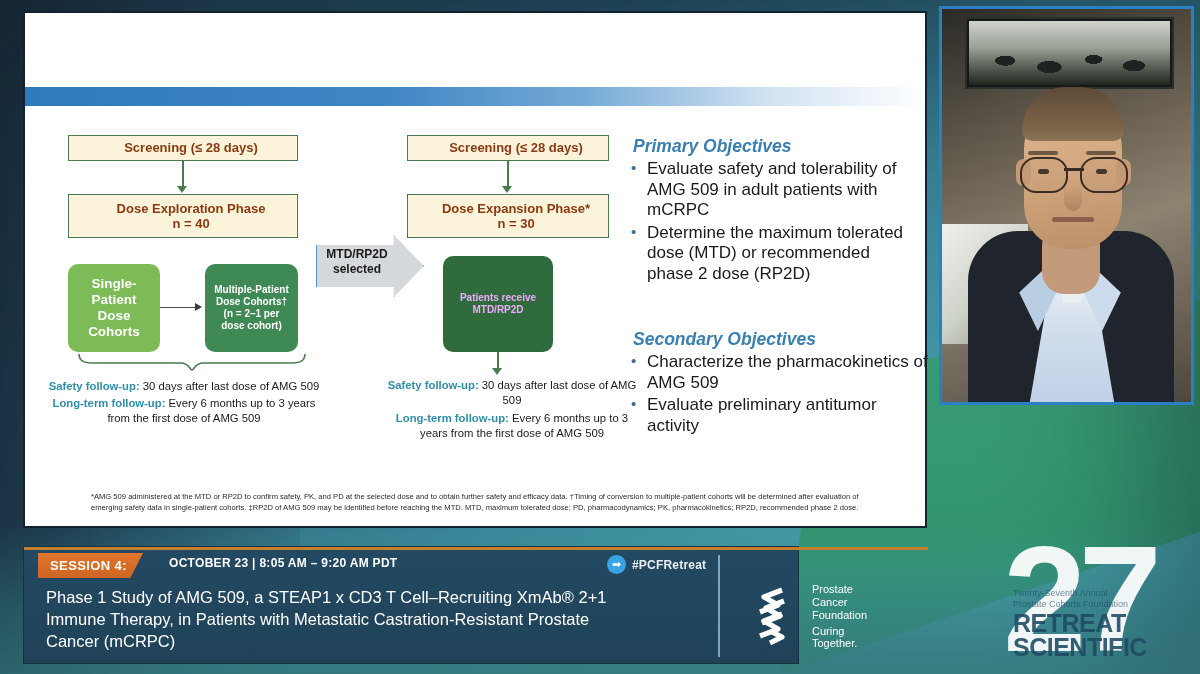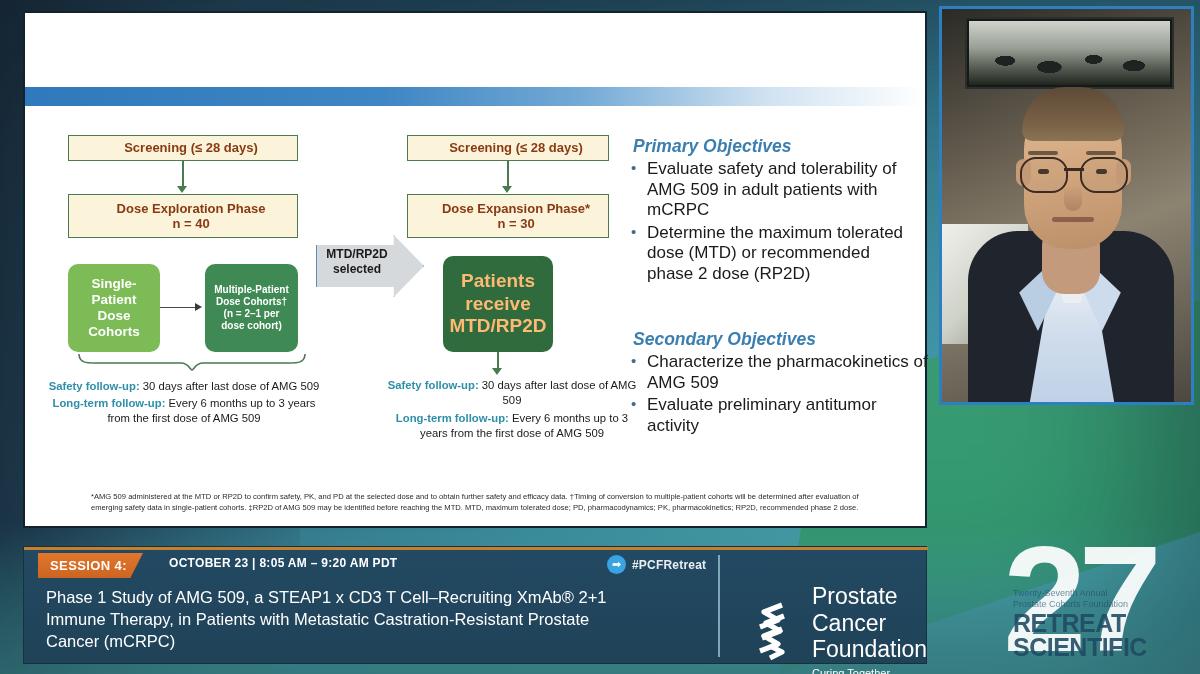--- a/index.html
+++ b/index.html
@@ -31,21 +31,21 @@
 
   
   .fbox{position:absolute;box-sizing:border-box;text-align:center;
     font-weight:bold;line-height:1.18;}
   .cream{background:#fbf4db;border:1.5px solid #4a7a4e;color:#8a3a12;font-size:13px;
     display:flex;align-items:center;justify-content:center;padding-left:16px;}
   .greenlight{background:#7cbb55;color:#ffffff;border-radius:10px;font-size:13.5px;
     display:flex;align-items:center;justify-content:center;}
   .greenmid{background:#3f8a54;color:#ffffff;border-radius:10px;font-size:10px;
     display:flex;align-items:center;justify-content:center;}
-  .greendark{background:#2f6b3c;color:#fdba74;border-radius:10px;font-size:19px;
+  .greendark{background:#2f6b3c;color:#f0abfc;border-radius:10px;font-size:10px;
     display:flex;align-items:center;justify-content:center;}
 
   .vline{position:absolute;width:1.6px;background:#4a7a4e;}
   .vtri{position:absolute;width:0;height:0;border-left:5px solid transparent;
     border-right:5px solid transparent;border-top:7px solid #4a7a4e;}
   .hline{position:absolute;height:1.4px;background:#4a4a4a;}
   .htri{position:absolute;width:0;height:0;border-top:4.5px solid transparent;
     border-bottom:4.5px solid transparent;border-left:7px solid #3a3a3a;}
 
   
@@ -114,21 +114,21 @@
     border-radius:16px;background:rgba(180,150,120,.16);}
   .v-glass .lensL{left:2px;} .v-glass .lensR{right:2px;}
   .v-glass .bridge{position:absolute;left:46px;top:11px;width:20px;height:2.6px;background:#3a2c22;}
   .v-brow{position:absolute;width:30px;height:4px;background:#6d5841;border-radius:3px;}
   .v-eye{position:absolute;width:11px;height:5px;background:#32271f;border-radius:4px;}
   .v-nose{position:absolute;left:122px;top:176px;width:18px;height:26px;
     background:linear-gradient(180deg,rgba(160,120,90,.0),rgba(150,110,82,.5));border-radius:0 0 10px 10px;}
   .v-mouth{position:absolute;left:110px;top:208px;width:42px;height:5px;background:#8f5f4d;border-radius:3px;}
 
   
-  .banner{position:absolute;left:23px;top:546px;width:904px;height:118px;
+  .banner{position:absolute;left:23px;top:546px;width:776px;height:118px;
     background:linear-gradient(180deg,#234a63 0%,#1f4257 100%);
     border:1px solid #16323f;box-sizing:border-box;}
   .banner-top{position:absolute;left:0;top:0;width:904px;height:3px;background:#c4802e;}
   .session-tag{position:absolute;left:14px;top:6px;height:25px;padding:0 16px 0 12px;
     background:linear-gradient(180deg,#e2762c 0%,#cc6522 100%);
     color:#fff;font-size:13px;font-weight:bold;letter-spacing:.4px;
     display:flex;align-items:center;
     clip-path:polygon(0 0,100% 0,88% 100%,0 100%);}
   .session-when{position:absolute;left:145px;top:9px;font-size:12px;font-weight:bold;color:#ffffff;
     letter-spacing:.3px;}
@@ -136,21 +136,21 @@
   .twit .bird{width:19px;height:19px;border-radius:50%;background:#3aa3e3;display:flex;
     align-items:center;justify-content:center;color:#fff;font-size:11px;line-height:1;}
   .twit .tag{font-size:12px;font-weight:bold;color:#e9eef2;letter-spacing:.2px;}
   .banner-title{position:absolute;left:22px;top:40px;width:600px;font-size:16.5px;color:#ffffff;
     line-height:1.33;}
   .vdiv{position:absolute;left:694px;top:8px;width:2px;height:102px;background:#7fa7bb;}
 
   .pcf{position:absolute;left:724px;top:36px;display:flex;align-items:center;gap:12px;}
   .pcf .mark{width:52px;height:62px;position:relative;}
   .pcf .txt{color:#fff;}
-  .pcf .t1{font-size:23px;line-height:1.16;}
+  .pcf .t1{font-size:11px;line-height:1.16;}
   .pcf .t2{font-size:11px;margin-top:4px;}
 
   
   .badge27{position:absolute;left:995px;top:540px;width:205px;height:134px;overflow:hidden;}
   .badge27 .num{position:absolute;left:8px;top:-16px;font-size:150px;font-weight:bold;color:#ffffff;
     letter-spacing:-8px;line-height:1;opacity:.93;}
   .badge27 .lines{position:absolute;left:18px;top:48px;width:170px;color:#1f4a63;}
   .badge27 .s1{font-size:9px;line-height:1.25;opacity:.62;}
   .badge27 .s2{font-size:25px;font-weight:bold;line-height:.97;letter-spacing:-.5px;opacity:.88;}
 </style>

